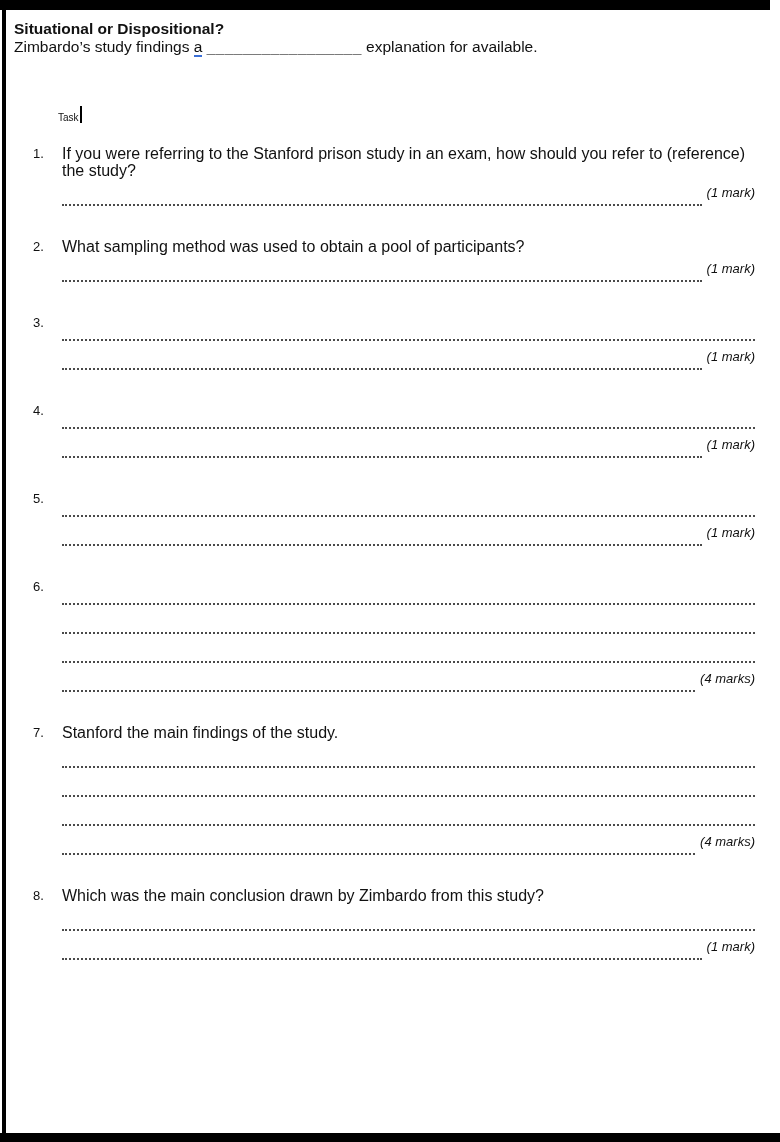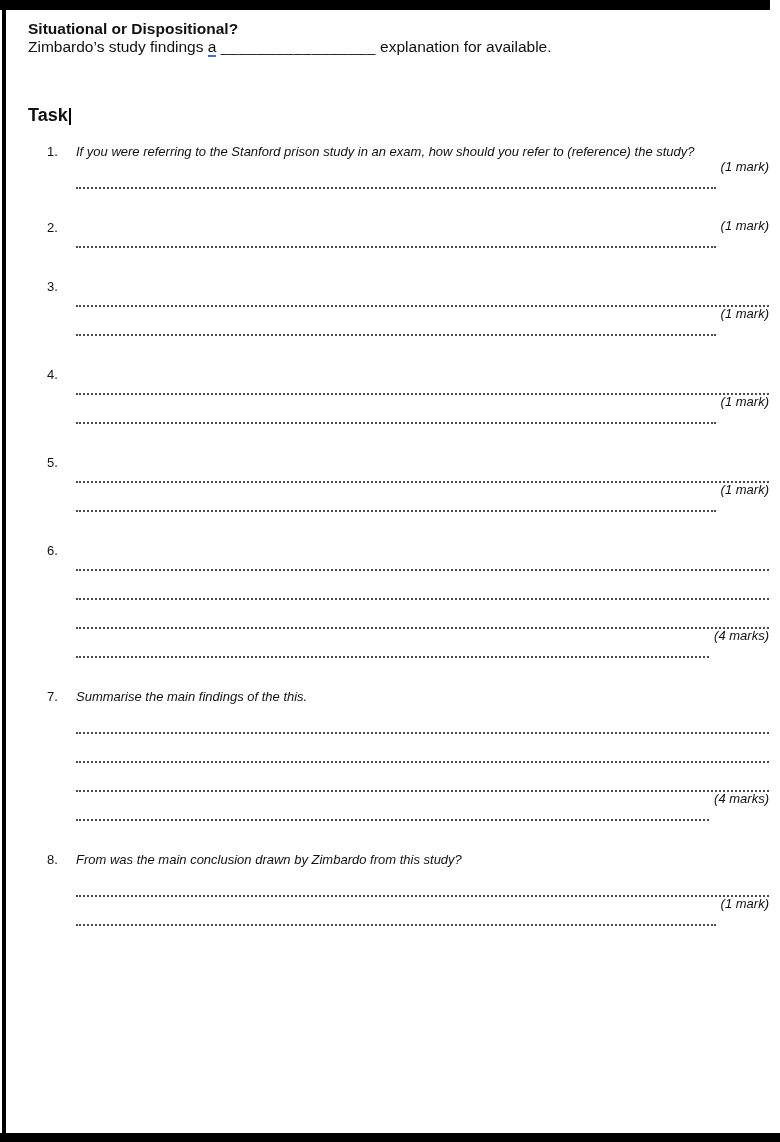--- a/index.html
+++ b/index.html
@@ -10,63 +10,62 @@
     color: #111111;
     position: relative;
     overflow: hidden;
   }
   .top-bar    { position: absolute; top: 0; left: 0; width: 770px; height: 10px; background: #000; }
   .left-bar   { position: absolute; top: 10px; left: 2px; width: 4px; height: 1123px; background: #000; }
   .bottom-bar { position: absolute; top: 1133px; left: 0; width: 780px; height: 9px; background: #000; }
 
   .content {
     position: absolute;
-    left: 28px; top: 20px;
+    left: 14px; top: 20px;
     width: 741px;
   }
   .doc-title {
     font-size: 15.5px; font-weight: bold; line-height: 18px;
   }
   .intro-line, .intro-para {
     font-size: 15.5px; line-height: 18px;
     white-space: pre-line;
   }
   .article-checked {
     border-bottom: 2px dashed #3b6fd6;
     padding-bottom: 0px;
   }
-  .blank { letter-spacing: 0.5px; color: #0f172a; }
+  .blank { letter-spacing: 0.5px; color: #737373; }
 
   .task-heading {
     margin-top: 50px;
-    font-size: 18px; font-weight: bold; line-height: 18px;
+    font-size: 10px; font-weight: normal; line-height: 18px; margin-left: 44px;
   }
   .cursor {
     display: inline-block;
     width: 2px; height: 17px;
     background: #000;
     vertical-align: text-bottom;
     margin-left: 1px;
   }
 
   .questions { margin-top: 18px; }
   .question { display: flex; margin-bottom: 30px; }
   .q-num {
     width: 48px; flex: 0 0 48px;
     padding-left: 19px;
     font-size: 13px; line-height: 17px;
   }
   .q-body { flex: 1; min-width: 0; }
   .q-text {
-    font-size: 13px; line-height: 17px;
+    font-size: 16px; line-height: 17px;
     white-space: pre-line;
-    font-style: italic;
   }
   .answer-line {
-    display: flex; align-items: flex-start;
+    display: flex; align-items: center;
     height: 29px;
   }
   .dots {
     flex: 1;
     height: 100%;
     border-bottom: 2px dotted #4a4a4a;
     margin-bottom: 5px;
   }
   .mark-label {
     flex: 0 0 auto;
@@ -103,20 +102,21 @@
         <div class="answer-line">
           <div class="dots"></div>
           <div class="mark-label">(1 mark)</div>
         </div>
       </div>
     </div>
 
     <div class="question">
       <div class="q-num">2.</div>
       <div class="q-body">
+        <div class="q-text">What sampling method was used to obtain a pool of participants?</div>
         <div class="answer-line">
           <div class="dots"></div>
           <div class="mark-label">(1 mark)</div>
         </div>
       </div>
     </div>
 
     <div class="question">
       <div class="q-num">3.</div>
       <div class="q-body">
@@ -171,41 +171,41 @@
         <div class="answer-line">
           <div class="dots"></div>
           <div class="mark-label">(4 marks)</div>
         </div>
       </div>
     </div>
 
     <div class="question">
       <div class="q-num">7.</div>
       <div class="q-body">
-        <div class="q-text">Summarise the main findings of the this.</div>
+        <div class="q-text">Stanford the main findings of the study.</div>
         <div class="answer-line">
           <div class="dots"></div>
         </div>
         <div class="answer-line">
           <div class="dots"></div>
         </div>
         <div class="answer-line">
           <div class="dots"></div>
         </div>
         <div class="answer-line">
           <div class="dots"></div>
           <div class="mark-label">(4 marks)</div>
         </div>
       </div>
     </div>
 
     <div class="question">
       <div class="q-num">8.</div>
       <div class="q-body">
-        <div class="q-text">From was the main conclusion drawn by Zimbardo from this study?</div>
+        <div class="q-text">Which was the main conclusion drawn by Zimbardo from this study?</div>
         <div class="answer-line">
           <div class="dots"></div>
         </div>
         <div class="answer-line">
           <div class="dots"></div>
           <div class="mark-label">(1 mark)</div>
         </div>
       </div>
     </div>
 

